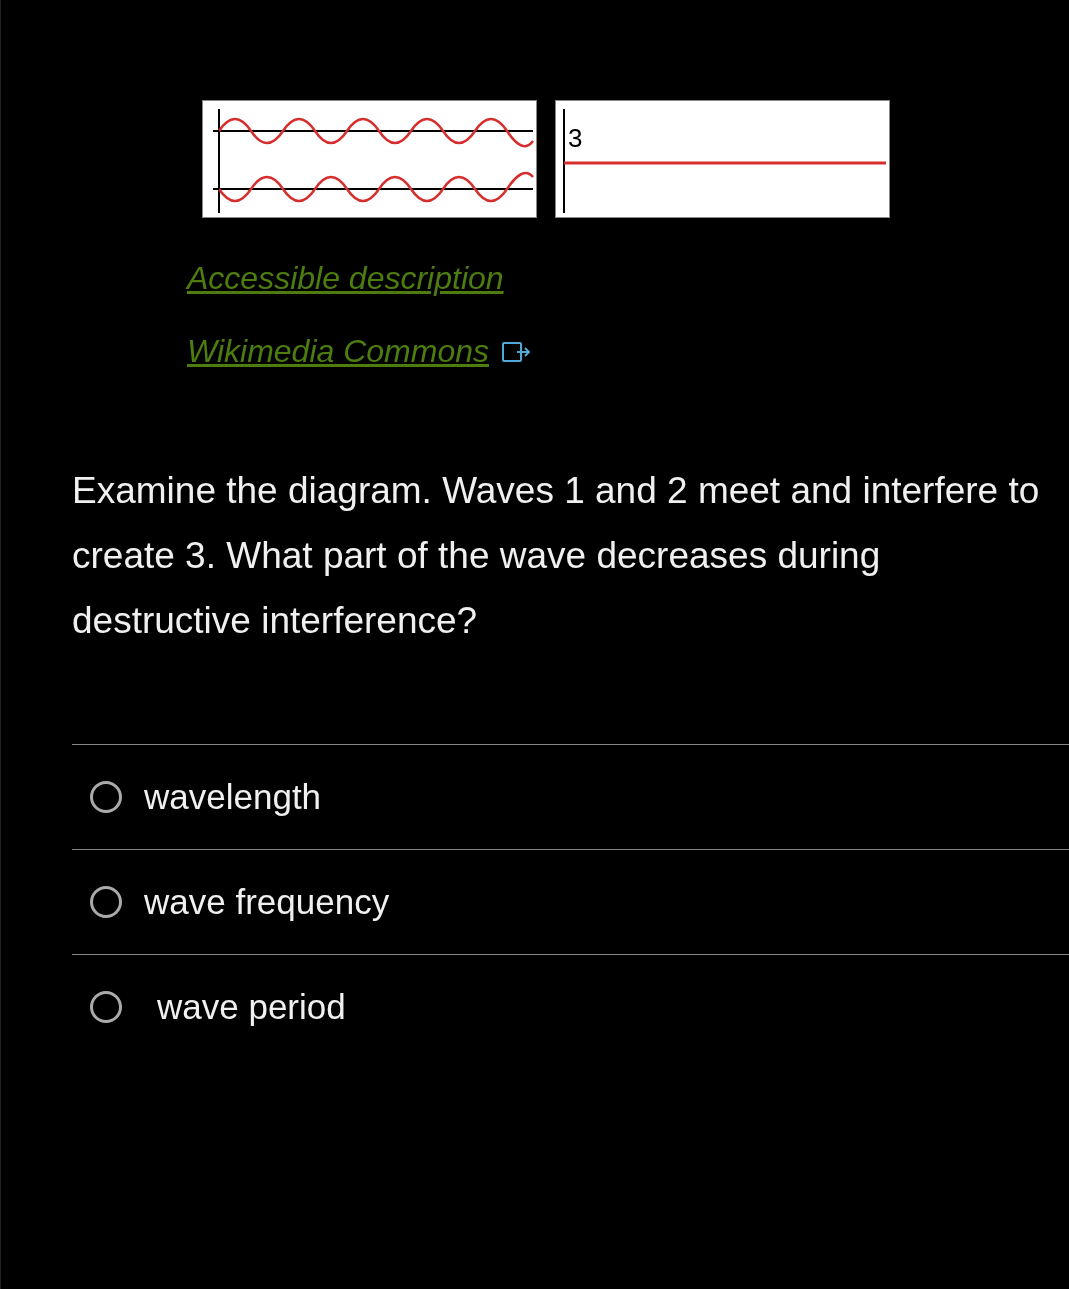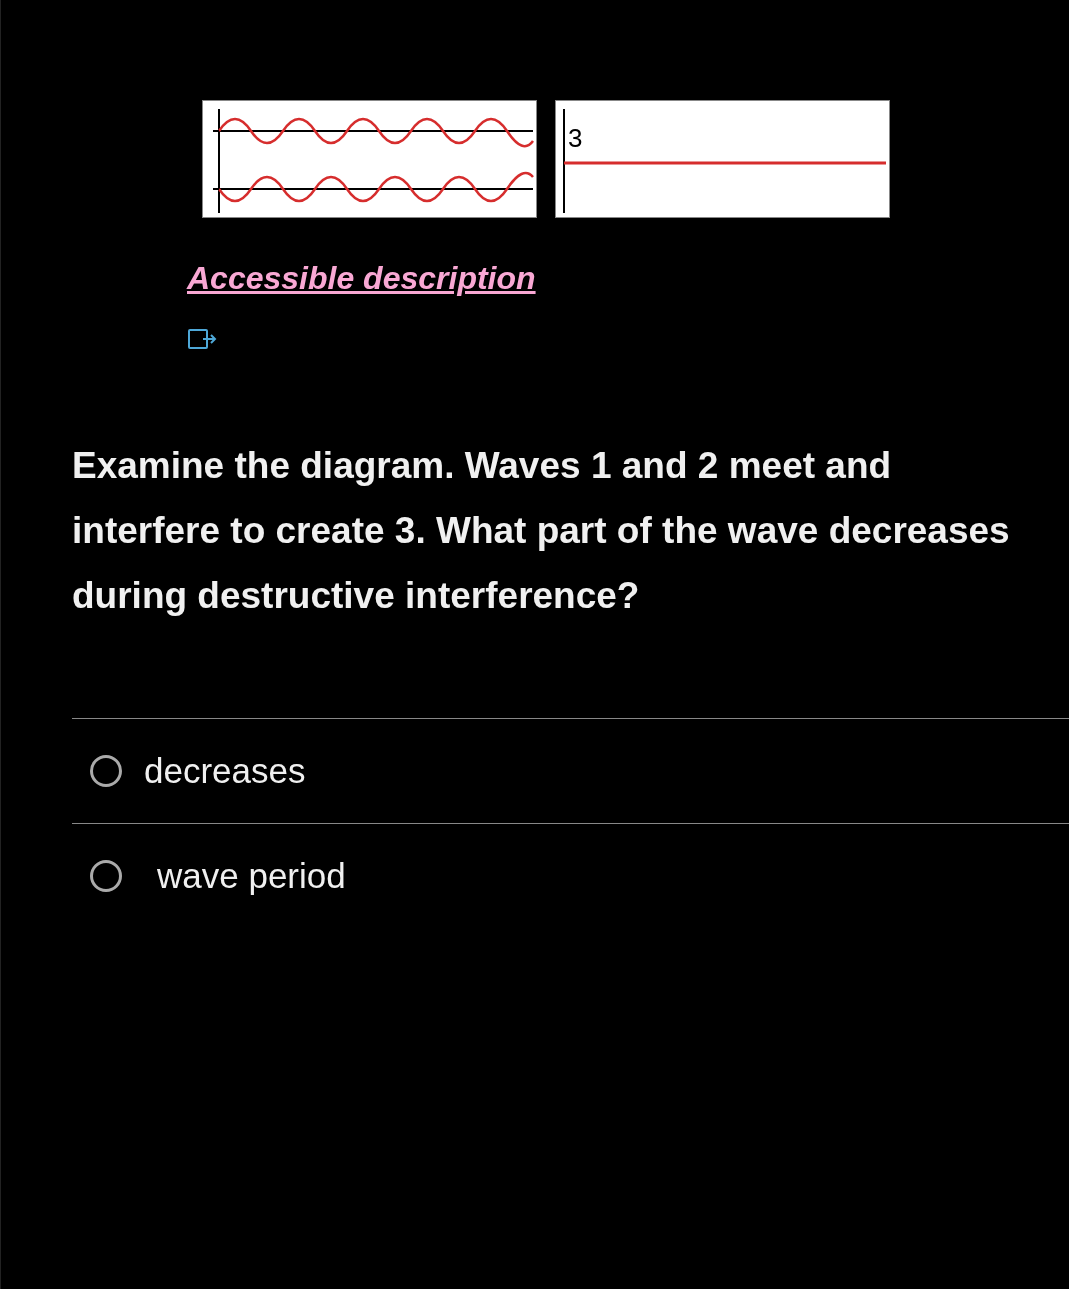--- a/index.html
+++ b/index.html
@@ -52,40 +52,40 @@
       left: 12px;
     }
     .links-block {
       margin-left: 115px;
       margin-bottom: 60px;
     }
     .links-block a {
       display: inline-flex;
       align-items: center;
       gap: 12px;
-      color: #f9a8d4;
+      color: #4d7c0f;
       font-style: italic;
-      font-weight: 700;
+      font-weight: 400;
       font-size: 32px;
       text-decoration: underline;
       margin-bottom: 22px;
       line-height: 1.6;
     }
     .links-block .link-row {
       display: block;
     }
     .ext-icon {
       display: inline-flex;
       align-items: center;
     }
     .question-text {
       font-size: 37px;
       line-height: 1.75;
       color: #f0f0f0;
-      font-weight: 700;
+      font-weight: 400;
       margin-bottom: 90px;
       padding-right: 20px;
     }
     .options {
       border-top: 1px solid #888;
     }
     .option-row {
       display: flex;
       align-items: center;
       gap: 22px;
@@ -138,36 +138,41 @@
     </div>
 
     <div class="links-block">
       <div class="link-row">
         <a href="#">
           <span>Accessible description</span>
         </a>
       </div>
       <div class="link-row">
         <a href="#">
+          <span>Wikimedia Commons</span>
           <span class="ext-icon">
             <svg width="30" height="26" viewBox="0 0 30 26" fill="none" stroke="#4ea8d8" stroke-width="2">
               <rect x="2" y="4" width="18" height="18" rx="1"></rect>
               <path d="M 16 13 L 28 13 M 24 9 L 28 13 L 24 17"></path>
             </svg>
           </span>
         </a>
       </div>
     </div>
 
     <div class="question-text">Examine the diagram. Waves 1 and 2 meet and interfere to create 3. What part of the wave decreases during destructive interference?</div>
 
     <div class="options">
       <div class="option-row">
         <div class="radio"></div>
-        <div class="option-label">decreases</div>
+        <div class="option-label">wavelength</div>
+      </div>
+      <div class="option-row">
+        <div class="radio"></div>
+        <div class="option-label">wave frequency</div>
       </div>
       <div class="option-row">
         <div class="radio"></div>
         <div class="option-label">wave period</div>
       </div>
     </div>
 
   </div>
 </div>
 

